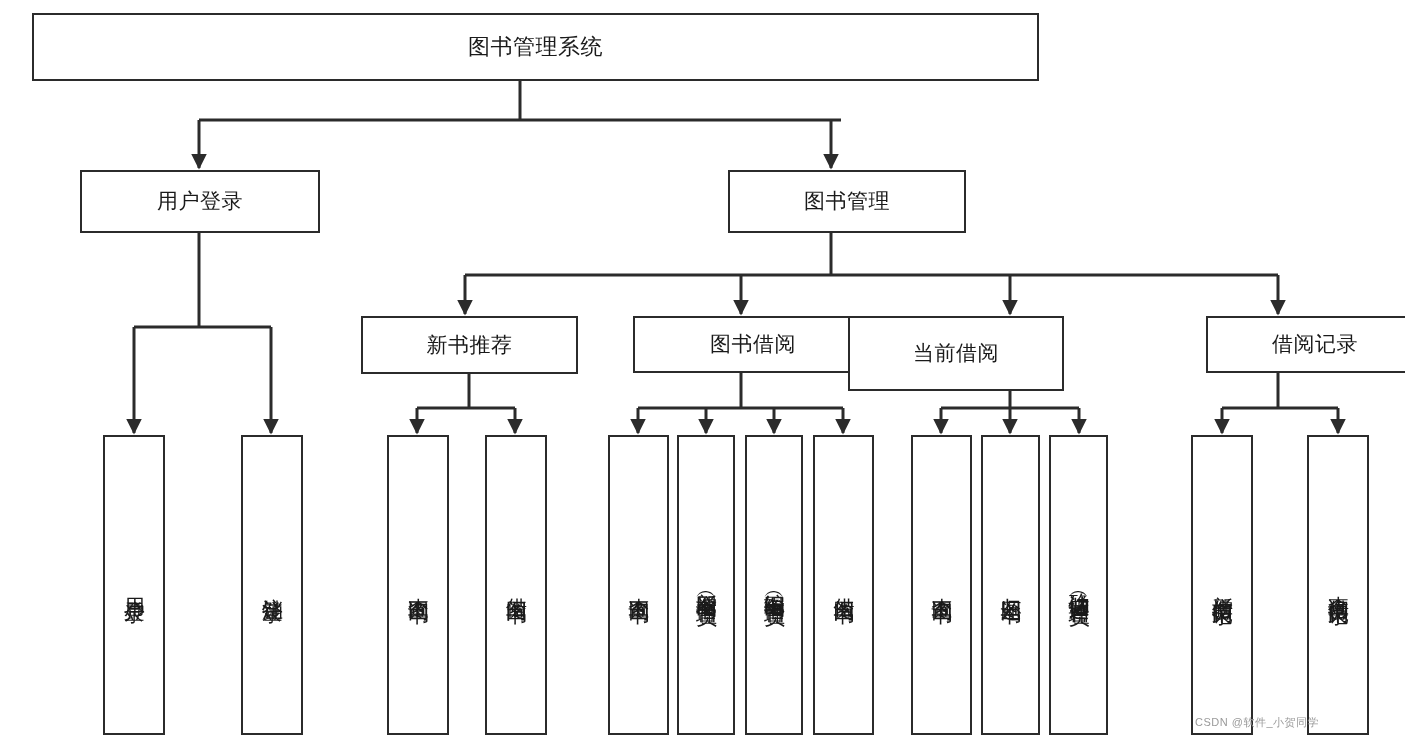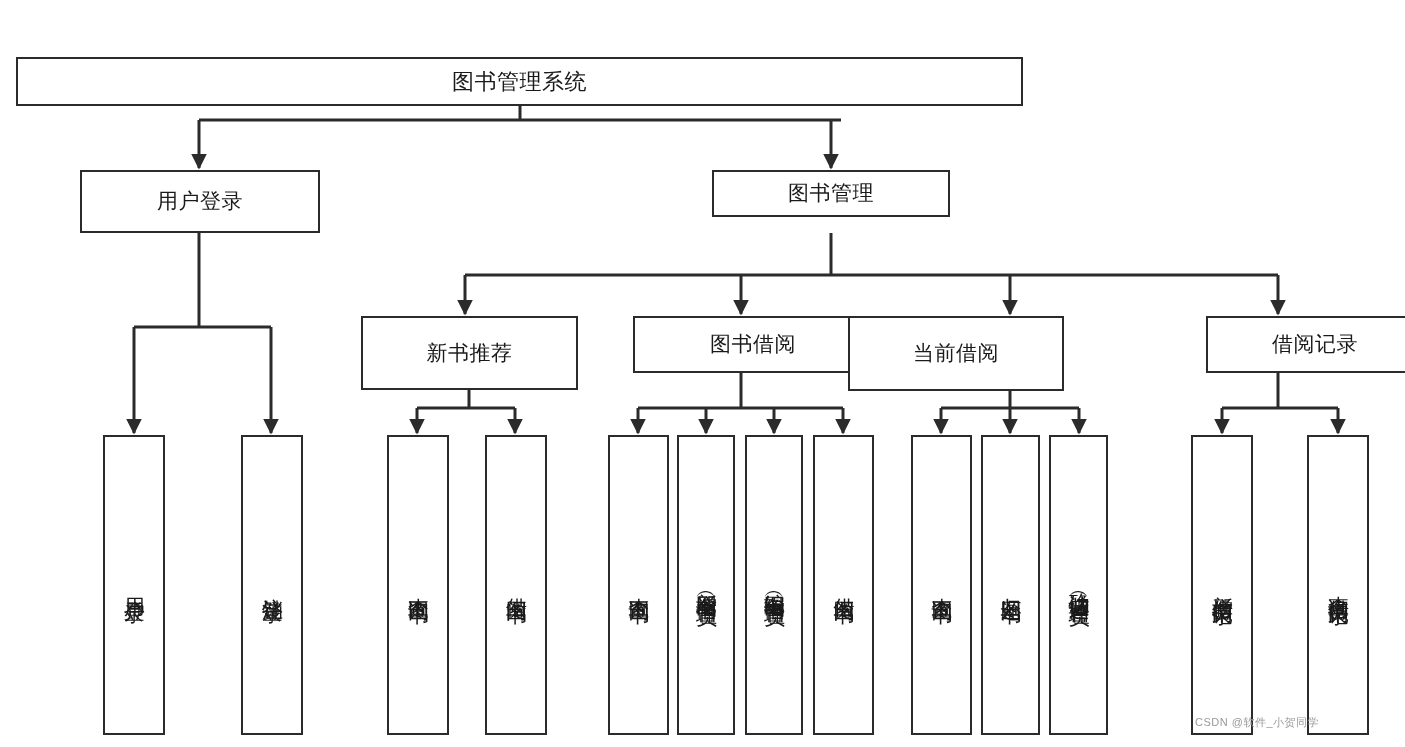--- a/index.html
+++ b/index.html
@@ -112,32 +112,32 @@
       <path d="M 1010 408 L 1010 433" marker-end="url(#arrow)"></path>
       <path d="M 1079 408 L 1079 433" marker-end="url(#arrow)"></path>
 
       <path d="M 1278 373 L 1278 408"></path>
       <path d="M 1222 408 L 1338 408"></path>
       <path d="M 1222 408 L 1222 433" marker-end="url(#arrow)"></path>
       <path d="M 1338 408 L 1338 433" marker-end="url(#arrow)"></path>
     </g>
   </svg>
 
-  <div class="node root horiz" style="left:16px; top:13px; width:1007px; height:49px;margin-top:44px;">
+  <div class="node root horiz" style="left:32px; top:13px; width:1007px; height:68px;">
     <span>图书管理系统</span>
   </div>
 
   <div class="node horiz" style="left:80px; top:170px; width:240px; height:63px;">
     <span>用户登录</span>
   </div>
-  <div class="node horiz" style="left:712px; top:170px; width:238px; height:47px;text-align:right;">
+  <div class="node horiz" style="left:728px; top:170px; width:238px; height:63px;text-align:right;">
     <span>图书管理</span>
   </div>
 
-  <div class="node horiz" style="left:361px; top:316px; width:217px; height:74px;">
+  <div class="node horiz" style="left:361px; top:316px; width:217px; height:58px;">
     <span>新书推荐</span>
   </div>
   <div class="node horiz" style="left:633px; top:316px; width:240px; height:57px;">
     <span>图书借阅</span>
   </div>
   <div class="node horiz" style="left:848px; top:316px; width:216px; height:75px;">
     <span>当前借阅</span>
   </div>
   <div class="node horiz" style="left:1170px; top:316px; width:218px; height:57px;margin-left:36px;">
     <span>借阅记录</span>

